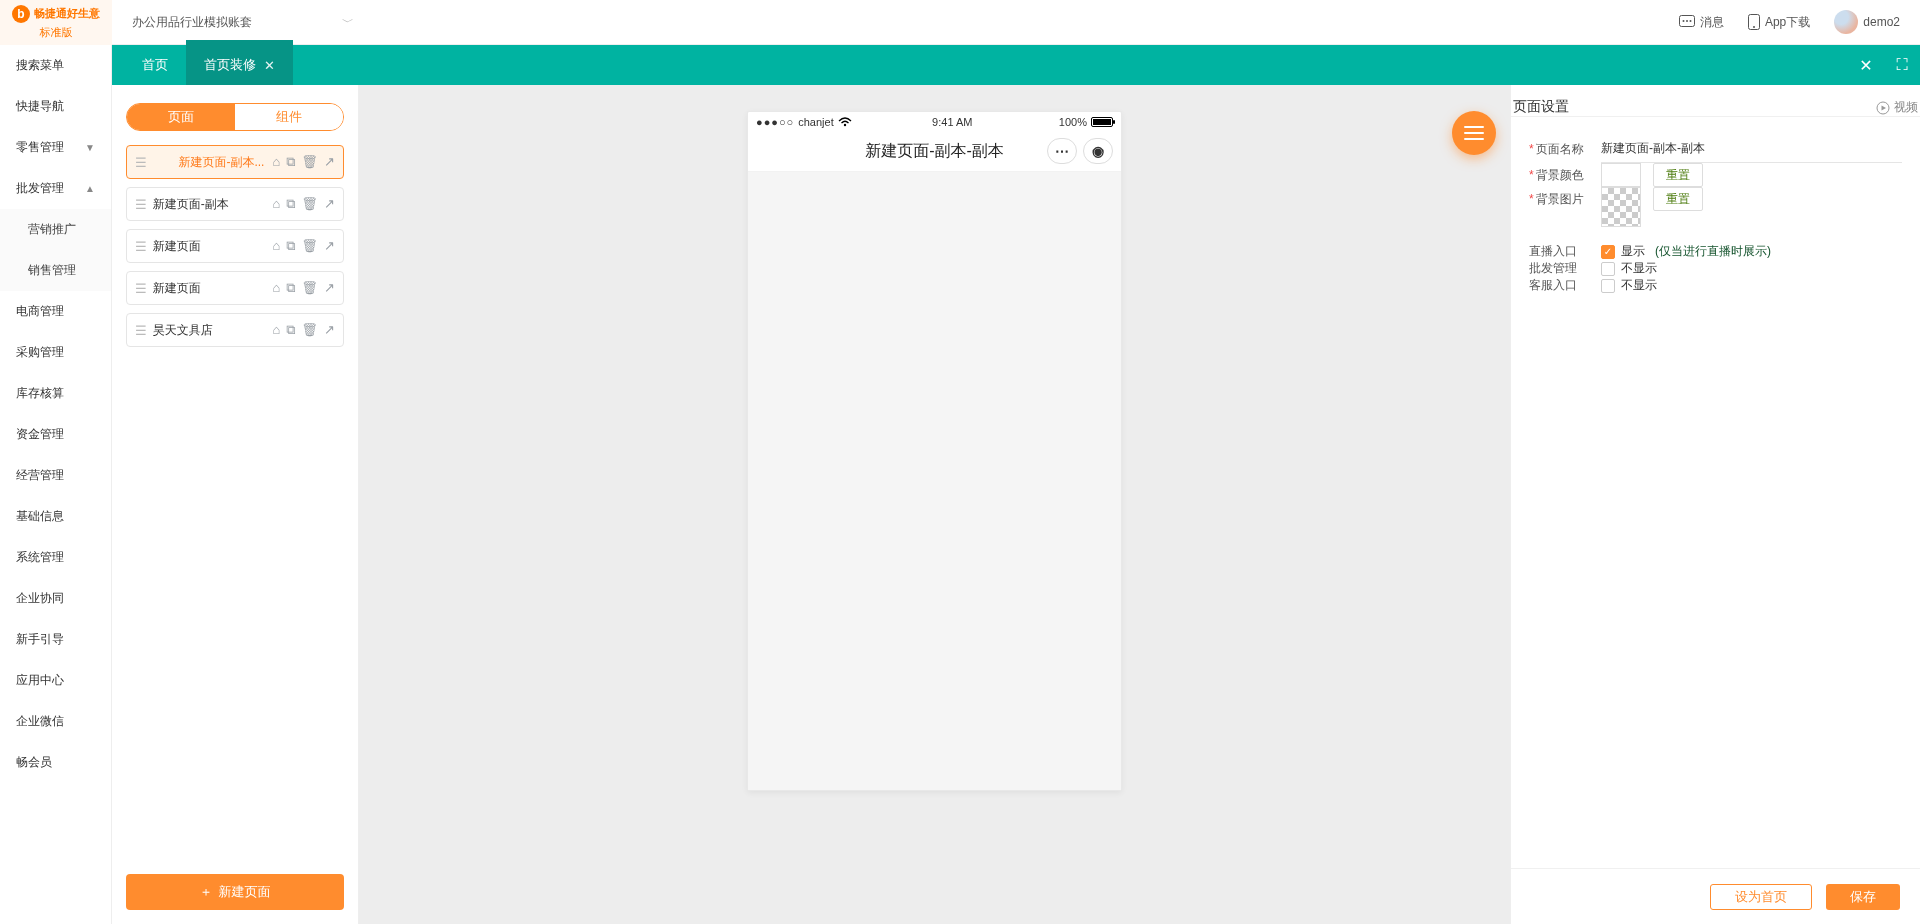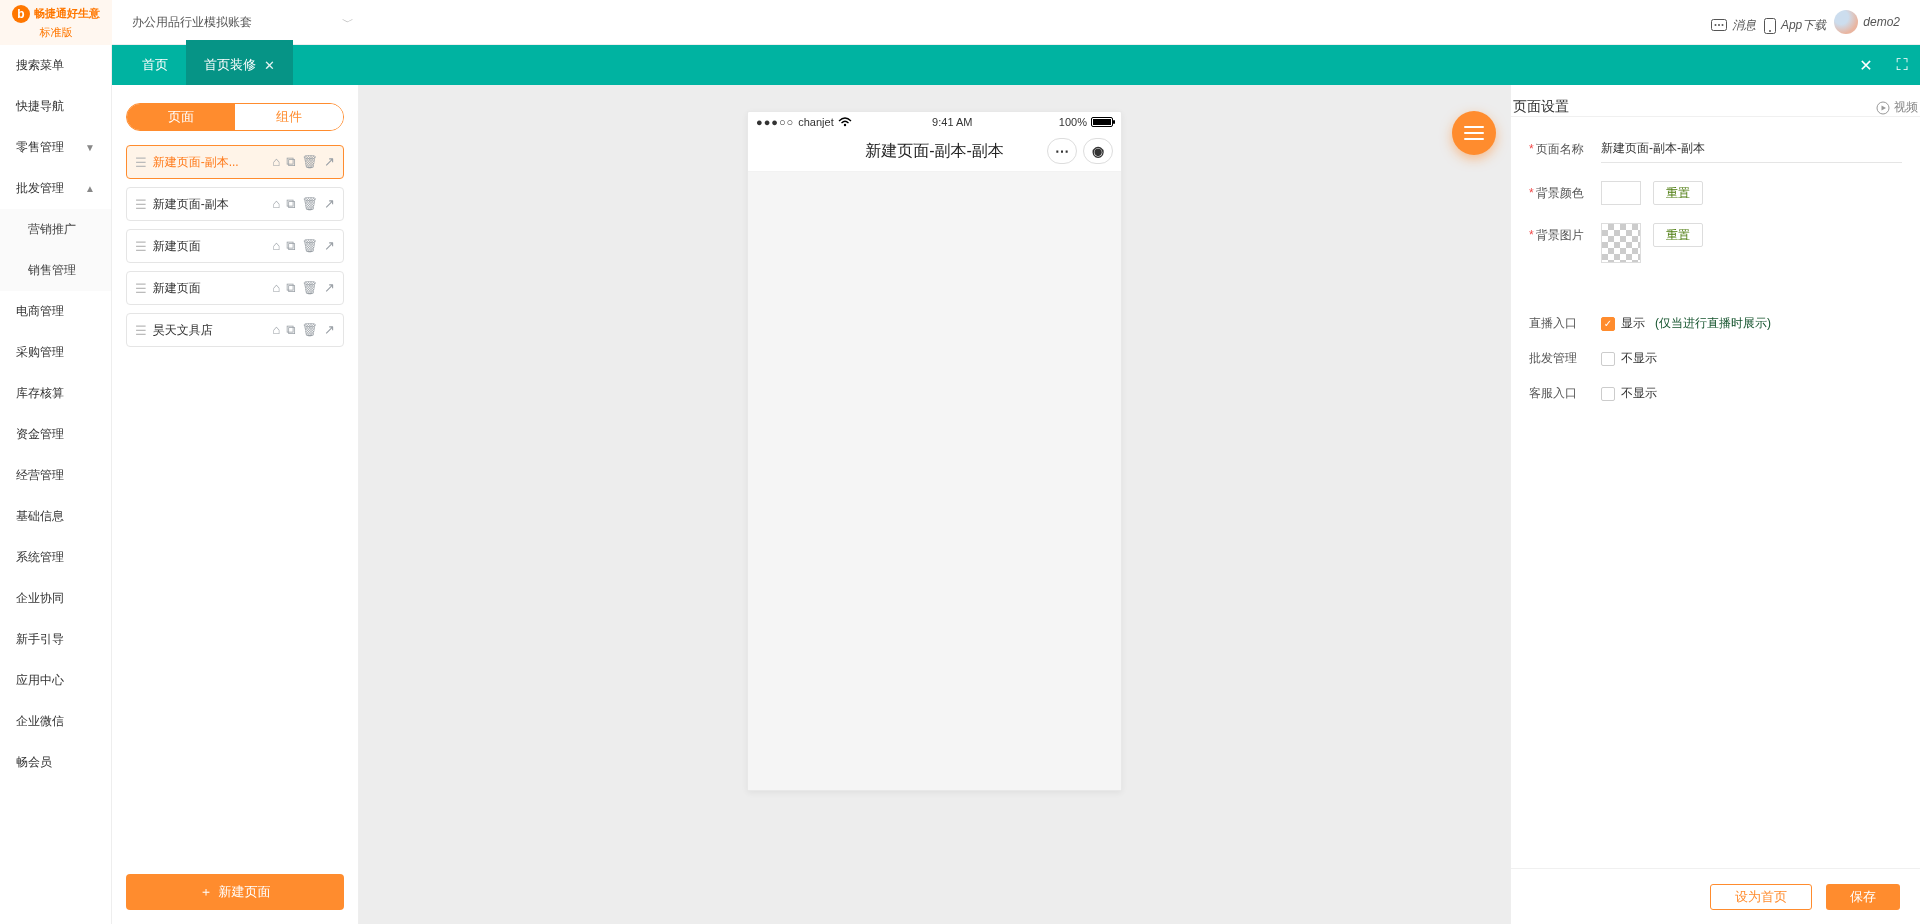--- a/index.html
+++ b/index.html
@@ -9,21 +9,21 @@
 
 .top-header { height: 45px; display: flex; align-items: center; border-bottom: 1px solid #eee; }
 .logo-box { width: 112px; height: 45px; background: #fff7f0; display: flex; flex-direction: column; align-items: center; justify-content: center; }
 .logo-row { display: flex; align-items: center; gap: 4px; }
 .logo-mark { width: 18px; height: 18px; border-radius: 50%; background: #ff7700; display: flex; align-items: center; justify-content: center; color: #fff; font-weight: bold; font-size: 12px; }
 .logo-text { color: #ff7700; font-size: 11px; font-weight: 600; }
 .logo-sub { color: #ff7700; font-size: 11px; margin-top: 2px; }
 .account-select { margin-left: 20px; color: #555; display: flex; align-items: center; gap: 90px; cursor: pointer; }
 .account-select .chev { color: #bbb; }
 .top-spacer { flex: 1; }
-.top-actions { display: flex; align-items: flex-end; gap: 8px; margin-right: 20px; font-style: italic; }
+.top-actions { display: flex; align-items: center; gap: 24px; margin-right: 20px; }
 .top-action { display: flex; align-items: center; gap: 5px; color: #555; cursor: pointer; }
 .avatar { width: 24px; height: 24px; border-radius: 50%; background: radial-gradient(circle at 30% 30%, #cde 30%, #e9b5a0 70%); }
 
 
 .body-row { flex: 1; display: flex; min-height: 0; }
 
 
 .left-nav { width: 112px; border-right: 1px solid #eee; background: #fff; overflow-y: auto; }
 .nav-item { padding: 12px 16px; color: #333; cursor: pointer; display: flex; align-items: center; justify-content: space-between; }
 .nav-item.sub { padding-left: 28px; background: #fafafa; color: #444; }
@@ -44,21 +44,21 @@
 .panel-left { width: 247px; background: #fff; border-right: 1px solid #eee; display: flex; flex-direction: column; padding: 18px 14px 14px; }
 .seg { display: flex; border: 1px solid #ff8c2e; border-radius: 16px; overflow: hidden; height: 28px; margin-bottom: 14px; }
 .seg-btn { flex: 1; display: flex; align-items: center; justify-content: center; cursor: pointer; font-size: 13px; }
 .seg-btn.active { background: #ff8c2e; color: #fff; }
 .seg-btn.inactive { color: #ff8c2e; background: #fff; }
 .page-list { display: flex; flex-direction: column; gap: 8px; }
 .page-item { height: 34px; border: 1px solid #e5e5e5; border-radius: 4px; display: flex; align-items: center; padding: 0 8px; gap: 8px; background: #fff; }
 .page-item.selected { border-color: #ff8c2e; background: #fff4e8; }
 .drag-dots { color: #bbb; font-size: 13px; letter-spacing: -2px; }
 .page-name { flex: 1; color: #333; white-space: nowrap; overflow: hidden; text-overflow: ellipsis; font-size: 12px; }
-.page-item.selected .page-name { color: #ff7a1a; }
+.page-item.selected .page-name { color: #ff7a1a; text-align: right; }
 .pi-icons { display: flex; gap: 6px; color: #9aa0a6; }
 .pi-icons span { cursor: pointer; font-size: 13px; }
 .panel-left-footer { margin-top: auto; }
 .new-page-btn { height: 36px; background: #ff8c2e; color: #fff; border-radius: 4px; display: flex; align-items: center; justify-content: center; gap: 6px; cursor: pointer; margin-top: 12px; font-size: 13px; }
 
 
 .canvas-wrap { flex: 1; background: #ededed; position: relative; display: flex; align-items: flex-start; justify-content: center; padding-top: 26px; }
 .phone { width: 375px; background: #fff; border: 1px solid #e8e8e8; border-radius: 2px; box-shadow: 0 2px 6px rgba(0,0,0,.06); height: 680px; display: flex; flex-direction: column; overflow: hidden; }
 .statusbar { height: 20px; display: flex; align-items: center; justify-content: space-between; padding: 0 8px; font-size: 11px; color: #333; }
 .sb-left { display: flex; align-items: center; gap: 4px; }
@@ -73,21 +73,21 @@
 .cap-btn { width: 30px; height: 26px; border: 1px solid #ddd; border-radius: 14px; display: flex; align-items: center; justify-content: center; background: #fff; color: #333; font-weight: bold; font-size: 14px; }
 .phone-body { flex: 1; background: #f5f5f5; }
 
 .float-toggle { position: absolute; top: 26px; right: 14px; width: 44px; height: 44px; border-radius: 50%; background: #ff8c2e; box-shadow: 0 4px 12px rgba(255,140,46,.5); color: #fff; display: flex; align-items: center; justify-content: center; font-size: 20px; cursor: pointer; }
 
 
 .panel-right { width: 410px; background: #fff; border-left: 1px solid #eee; display: flex; flex-direction: column; }
 .pr-header { height: 32px; display: flex; align-items: flex-end; justify-content: space-between; padding: 0 2px; border-bottom: 1px solid #f0f0f0; }
 .pr-title { font-size: 14px; color: #333; }
 .pr-video { color: #888; display: flex; align-items: center; gap: 4px; cursor: pointer; font-size: 12px; }
-.pr-body { padding: 18px 18px 0; display: flex; flex-direction: column; gap: 18px; }
+.pr-body { padding: 18px 18px 0; display: flex; flex-direction: column; }
 .field { display: flex; align-items: center; gap: 12px; }
 .field.align-top { align-items: flex-start; }
 .req { color: #f04848; margin-right: 2px; }
 .field-label { width: 60px; color: #555; font-size: 12px; flex-shrink: 0; }
 .text-input { flex: 1; height: 28px; border: none; border-bottom: 1px solid #e5e5e5; outline: none; font-size: 12px; padding: 2px 0; color: #333; background: transparent; }
 .swatch { width: 40px; height: 24px; border: 1px solid #ddd; background: #fff; }
 .transparent-sw { width: 40px; height: 40px; border: 1px solid #ddd; background-image: linear-gradient(45deg,#ccc 25%,transparent 25%),linear-gradient(-45deg,#ccc 25%,transparent 25%),linear-gradient(45deg,transparent 75%,#ccc 75%),linear-gradient(-45deg,transparent 75%,#ccc 75%); background-size: 12px 12px; background-position: 0 0,0 6px,6px -6px,-6px 0; }
 .mini-btn { height: 24px; padding: 0 12px; border: 1px solid #ddd; background: #fff; color: #4d7c0f; cursor: pointer; border-radius: 2px; font-size: 12px; }
 .field2col { display: flex; align-items: center; gap: 12px; }
 .field2col .field-label2 { width: 60px; color: #555; font-size: 12px; flex-shrink: 0; }

